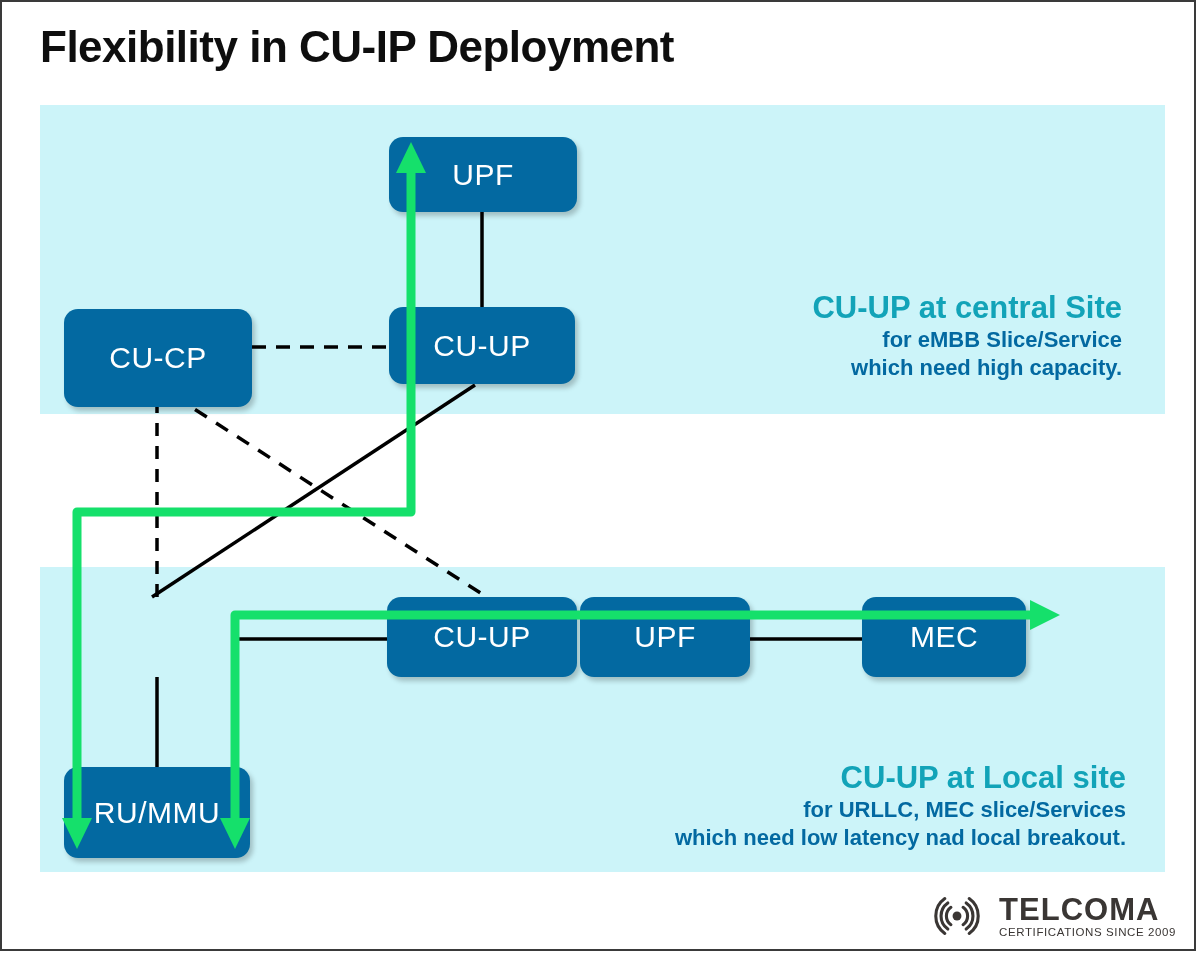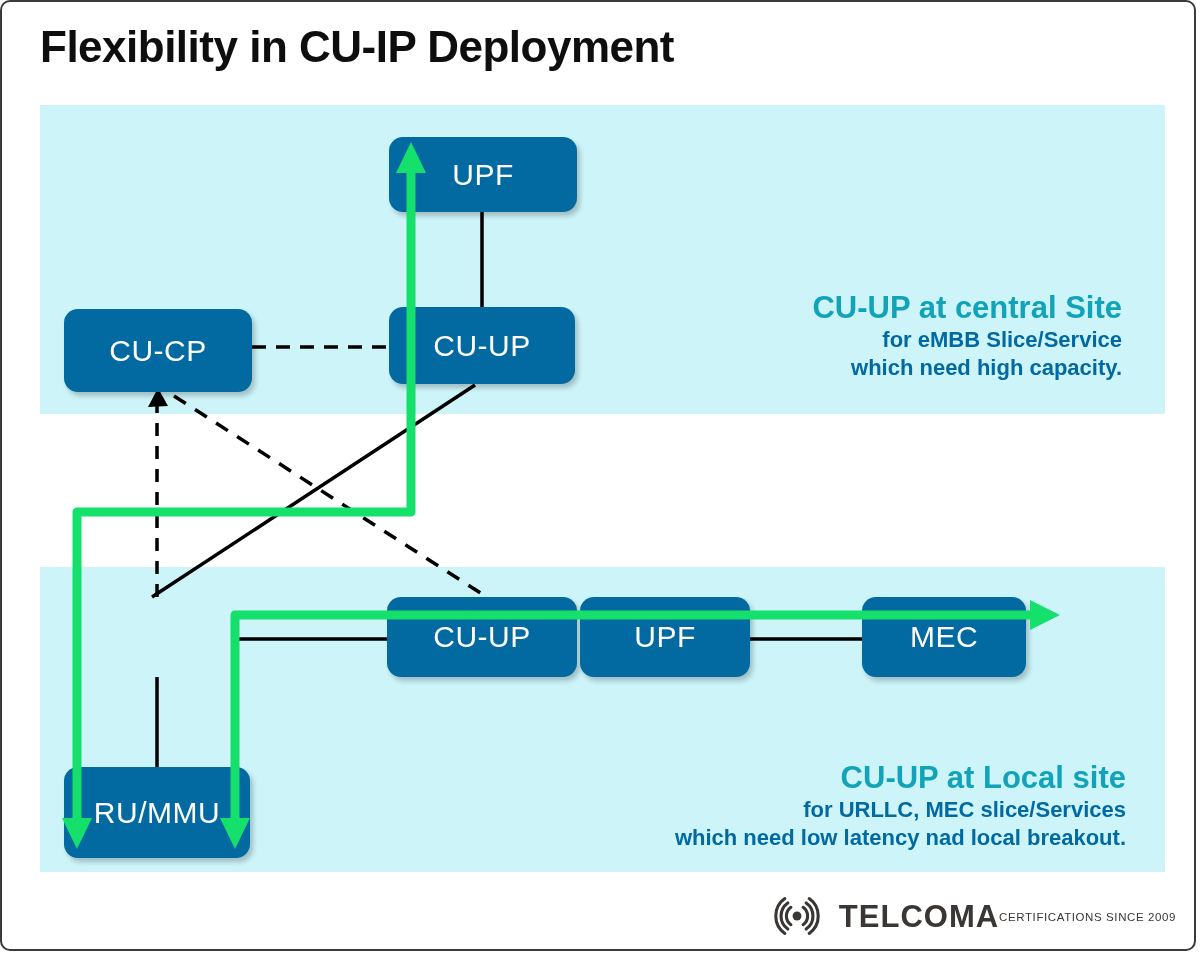--- a/index.html
+++ b/index.html
@@ -1,54 +1,54 @@
 <!DOCTYPE html>
 <html><head>
 <meta charset="utf-8">
 <style>
   html,body{margin:0;padding:0;background:#fff;}
   body{width:1200px;height:955px;font-family:"Liberation Sans",sans-serif;}
   .canvas{
     position:relative;width:1196px;height:951px;background:#ffffff;
-    border:2px solid #3a3a3a;border-radius:10px;overflow:hidden;box-sizing:border-box;
+    border:2px solid #3a3a3a;border-radius:0;overflow:hidden;box-sizing:border-box;
   }
   .title{
     position:absolute;left:38px;top:20px;font-size:44px;font-weight:700;
     color:#0e0e0e;letter-spacing:-0.5px;
   }
   .panel{
     position:absolute;left:38px;width:1125px;background:#ccf4f9;z-index:0;
   }
   .panel.central{top:103px;height:309px;}
   .panel.local{top:565px;height:305px;}
   svg.layer{position:absolute;left:0;top:0;z-index:1;}
   svg.layer.green{z-index:3;}
   .node{
     position:absolute;background:#0369a1;border-radius:14px;color:#ffffff;
     display:flex;align-items:center;justify-content:center;
     font-size:30px;font-weight:400;letter-spacing:0.5px;z-index:2;
     box-shadow:3px 4px 5px rgba(0,0,0,0.22);
   }
   .n-upf-central{left:387px;top:135px;width:188px;height:75px;}
-  .n-cu-cp{left:62px;top:307px;width:188px;height:83px;}
+  .n-cu-cp{left:62px;top:307px;width:188px;height:98px;}
   .n-cu-up-central{left:387px;top:305px;width:186px;height:77px;}
   .n-du{left:58px;top:595px;width:172px;height:80px;}
   .n-cu-up-local{left:385px;top:595px;width:190px;height:80px;}
   .n-upf-local{left:578px;top:595px;width:170px;height:80px;}
   .n-mec{left:860px;top:595px;width:164px;height:80px;text-align:center;}
   .n-ru-mmu{left:62px;top:765px;width:186px;height:91px;}
   .note{position:absolute;text-align:right;z-index:2;}
   .note .head{font-size:31px;font-weight:700;color:#12a3b8;letter-spacing:0;}
   .note .sub{font-size:22px;font-weight:700;color:#0369a1;line-height:1.26;}
   .note.central{right:72px;top:288px;}
   .note.local{right:68px;top:758px;}
   .logo{
     position:absolute;right:18px;bottom:10px;display:flex;align-items:center;z-index:2;
   }
-  .logo .txt{display:flex;flex-direction:row;margin-left:13px;align-items:center;}
+  .logo .txt{display:flex;flex-direction:column;margin-left:13px;}
   .logo .name{font-size:31px;font-weight:700;color:#3a3634;letter-spacing:1px;line-height:1;}
   .logo .tag{font-size:11.5px;font-weight:400;color:#3a3634;letter-spacing:0.6px;margin-top:1px;}
 </style>
 </head>
 <body>
 
 <div class="canvas">
 
   <div class="title">Flexibility in CU-IP Deployment</div>
 

